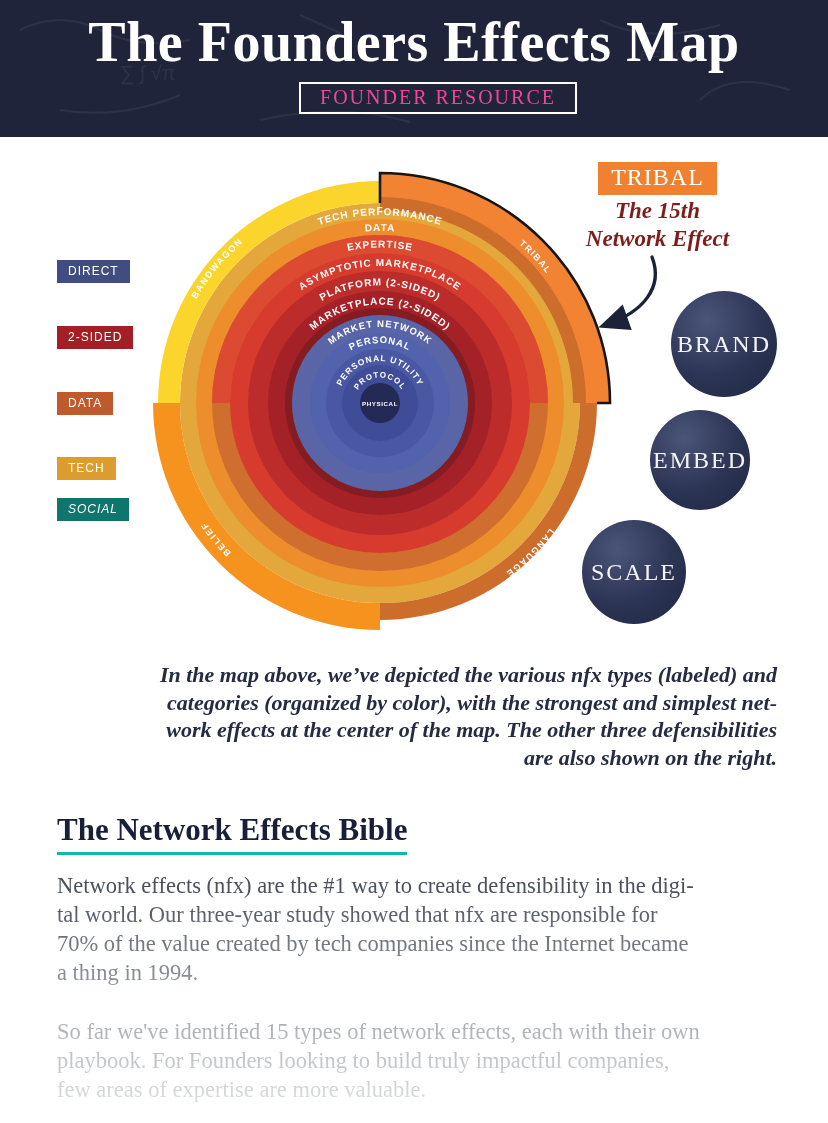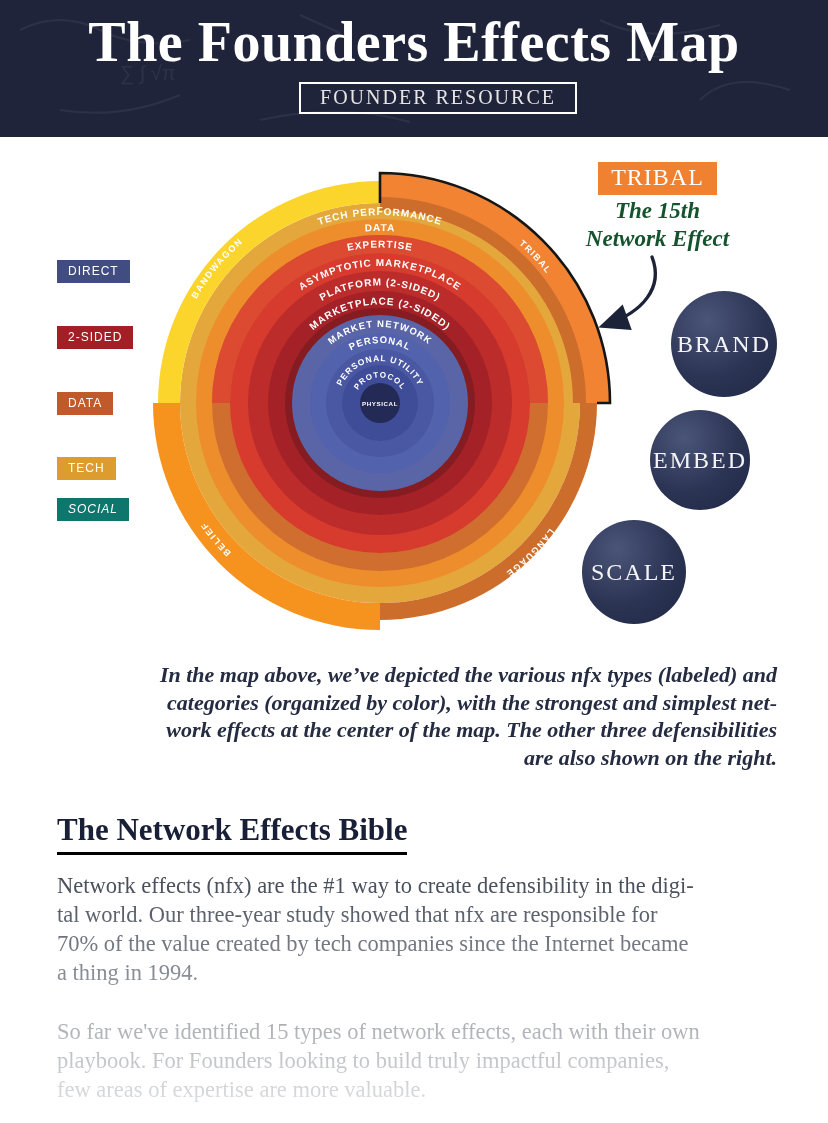--- a/index.html
+++ b/index.html
@@ -6,47 +6,47 @@
   .page{position:relative;width:828px;height:1123px;background:#ffffff;overflow:hidden;
         font-family:"Liberation Sans",sans-serif;}
   
   .hdr{position:absolute;left:0;top:0;width:828px;height:137px;background:#20243a;}
   .hdr-tex{position:absolute;inset:0;opacity:.06;}
   .hdr h1{position:absolute;left:0;top:10px;width:100%;margin:0;text-align:center;
           font-family:"Liberation Serif",serif;font-weight:bold;font-size:56px;color:#ffffff;
           letter-spacing:.5px;}
   .hdr-badge-wrap{position:absolute;left:0;top:82px;width:100%;text-align:center;}
   .hdr-badge{display:inline-block;border:2px solid #ffffff;padding:2px 19px 3px;
-             font-family:"Liberation Serif",serif;font-size:20px;color:#e5e5e5;letter-spacing:2px;margin-left:48px;}
+             font-family:"Liberation Serif",serif;font-size:20px;color:#ec4899;letter-spacing:2px;margin-left:48px;}
   
   .wheel{position:absolute;left:148px;top:171px;width:464px;height:464px;}
   .wheel text{font-family:"Liberation Sans",sans-serif;font-weight:bold;}
   .legend-item{position:absolute;left:57px;color:#ffffff;font-size:12px;letter-spacing:1px;
                padding:4px 11px 5px;white-space:nowrap;}
   .callout-badge-wrap{position:absolute;left:560px;top:162px;width:195px;text-align:center;}
   .callout-badge{display:inline-block;padding:2px 13px 4px;color:#ffffff;
                  font-family:"Liberation Serif",serif;font-size:24px;letter-spacing:1px;}
   .callout-line{position:absolute;left:545px;width:225px;text-align:center;
                 font-family:"Liberation Serif",serif;font-style:italic;font-weight:bold;
-                font-size:23px;color:#14532d;}
+                font-size:23px;color:#7f1d1d;}
   .cl1{top:198px;} .cl2{top:226px;}
   .arrow-svg{position:absolute;left:550px;top:240px;width:150px;height:100px;}
   .sphere{position:absolute;border-radius:50%;display:flex;align-items:center;justify-content:center;
           background:radial-gradient(circle at 34% 28%, #4a5578 0%, #2c3454 55%, #1f2744 100%);
           color:#f4f4f6;font-family:"Liberation Serif",serif;letter-spacing:2px;font-size:24px;}
   .sp-brand{left:671px;top:291px;width:106px;height:106px;}
   .sp-embed{left:650px;top:410px;width:100px;height:100px;align-items:center;}
   .sp-scale{left:582px;top:520px;width:104px;height:104px;}
   
   .caption{position:absolute;left:57px;top:661px;width:720px;
            font-family:"Liberation Serif",serif;font-style:italic;font-weight:bold;
            font-size:22px;line-height:27.5px;color:#252c42;white-space:nowrap;text-align:right;}
   .bible-head{position:absolute;left:57px;top:812px;margin:0;display:inline-block;
               font-family:"Liberation Serif",serif;font-weight:bold;font-size:31px;color:#191f36;
-              border-bottom:3px solid #000000;padding-bottom:4px;}
+              border-bottom:3px solid #14b8a6;padding-bottom:4px;}
   .para{position:absolute;left:57px;width:730px;font-family:"Liberation Serif",serif;
         font-size:22.5px;line-height:29px;color:#3e4552;white-space:nowrap;}
   .para1{top:871px;} .para2{top:1017px;}
   .fade{position:absolute;left:0;top:862px;width:828px;height:261px;pointer-events:none;
         background:linear-gradient(to bottom, rgba(255,255,255,0) 0%, rgba(255,255,255,0.10) 15%,
         rgba(255,255,255,0.28) 32%, rgba(255,255,255,0.48) 52%, rgba(255,255,255,0.66) 72%,
         rgba(255,255,255,0.80) 90%, rgba(255,255,255,0.86) 100%);}
 </style>
 </head>
 <body>

